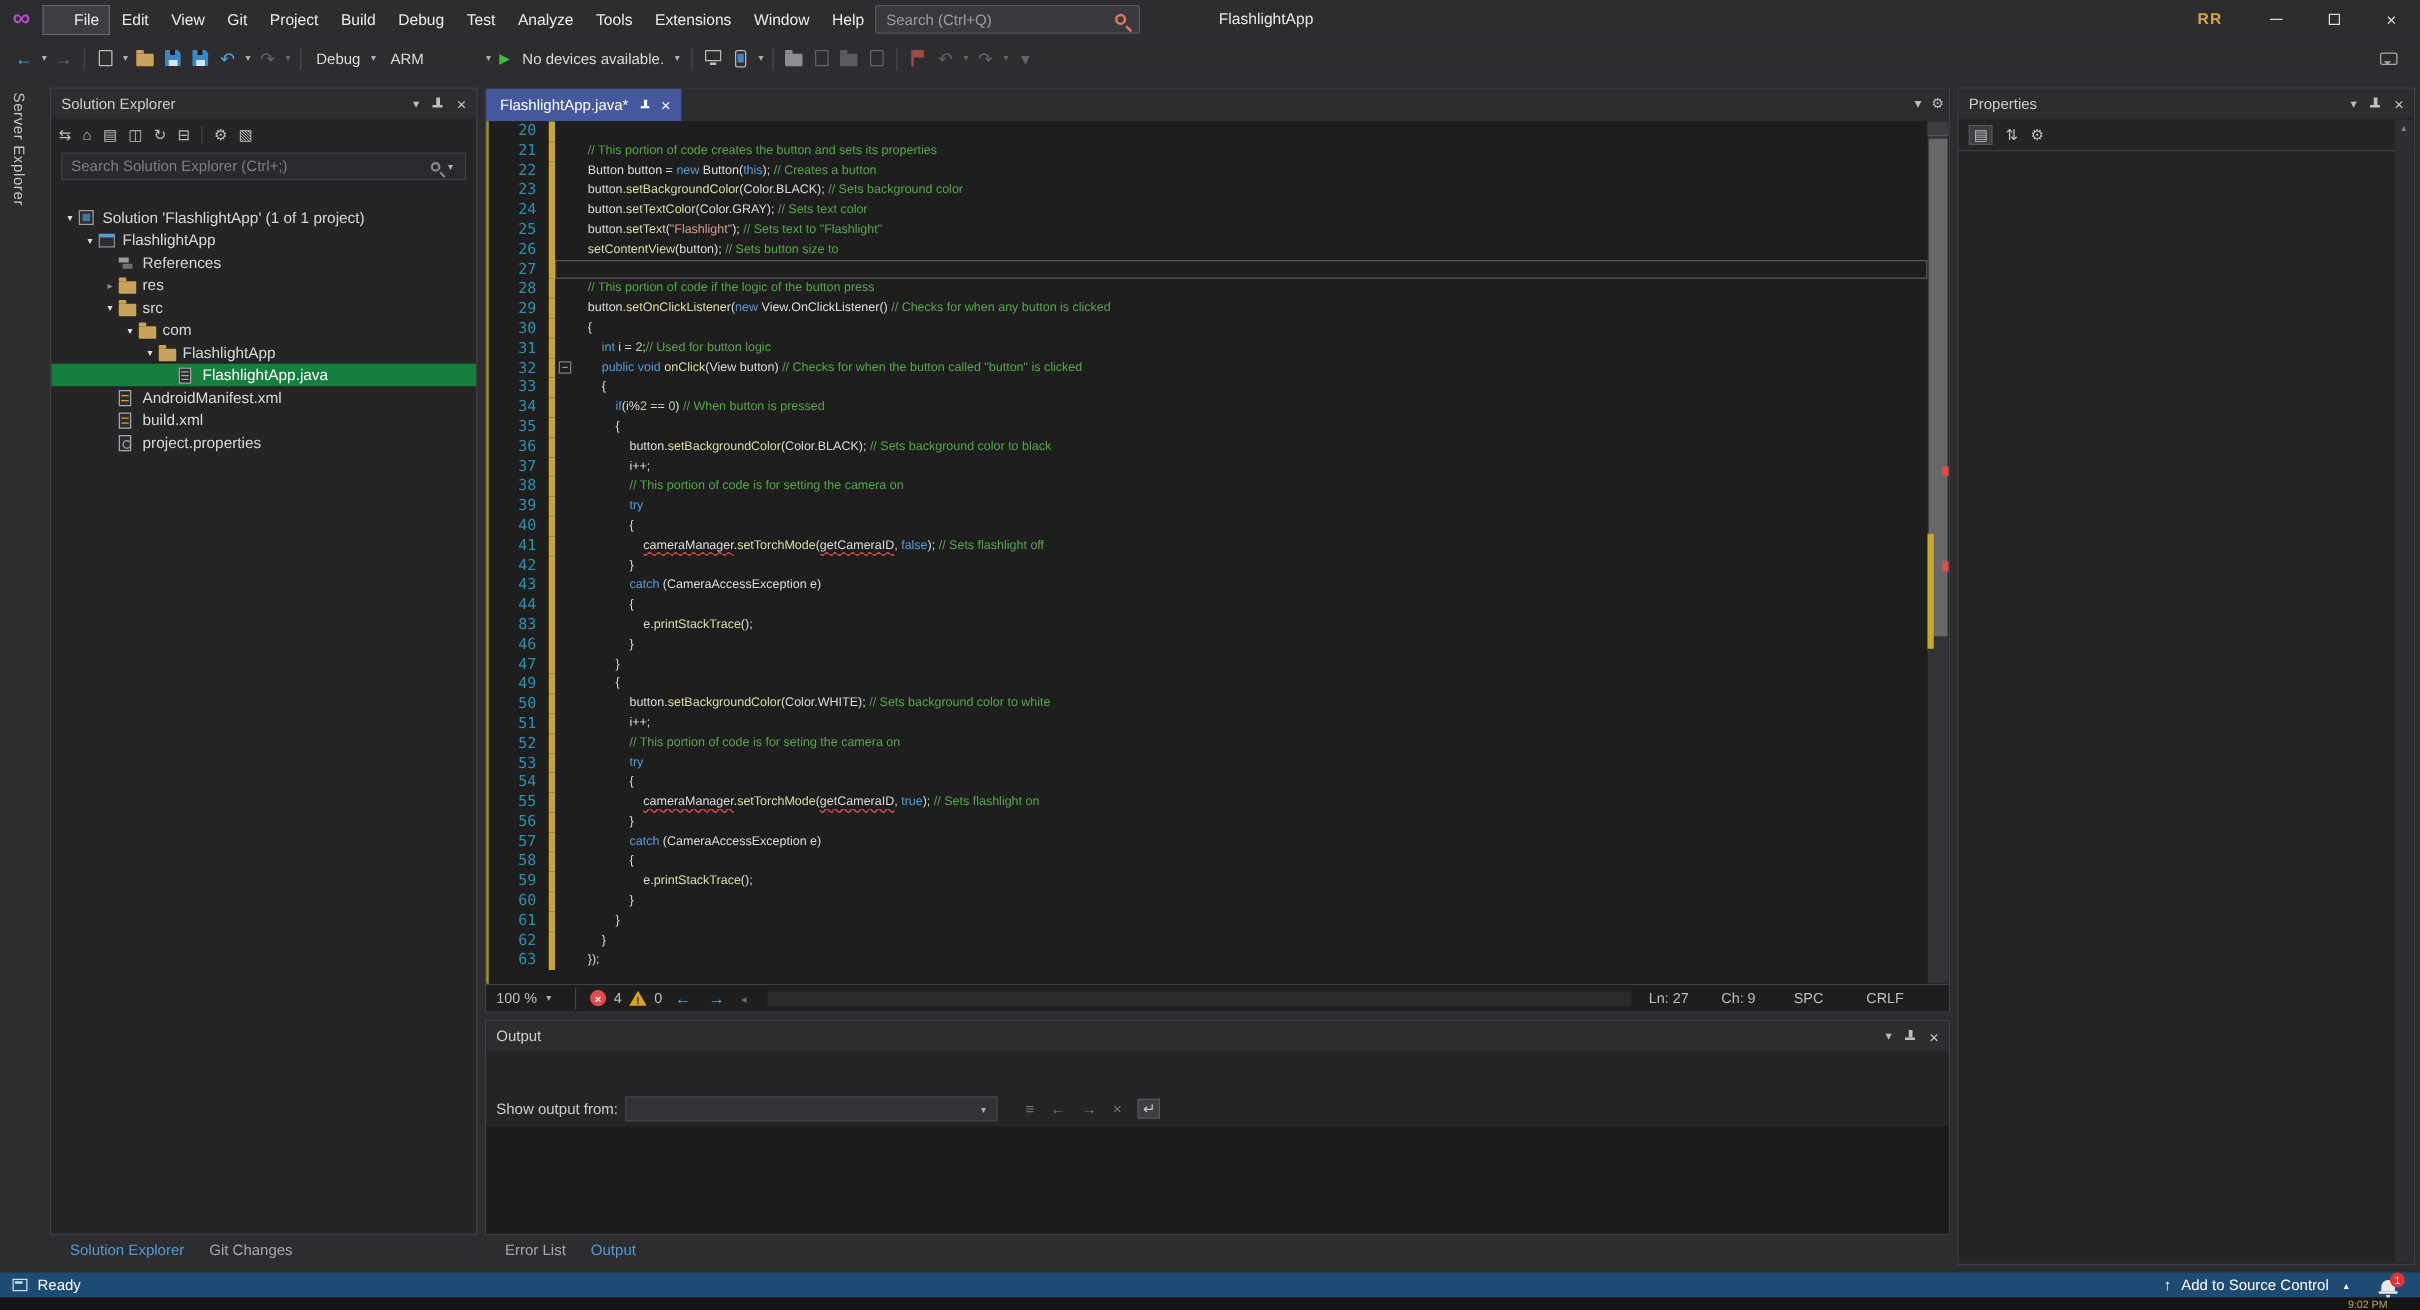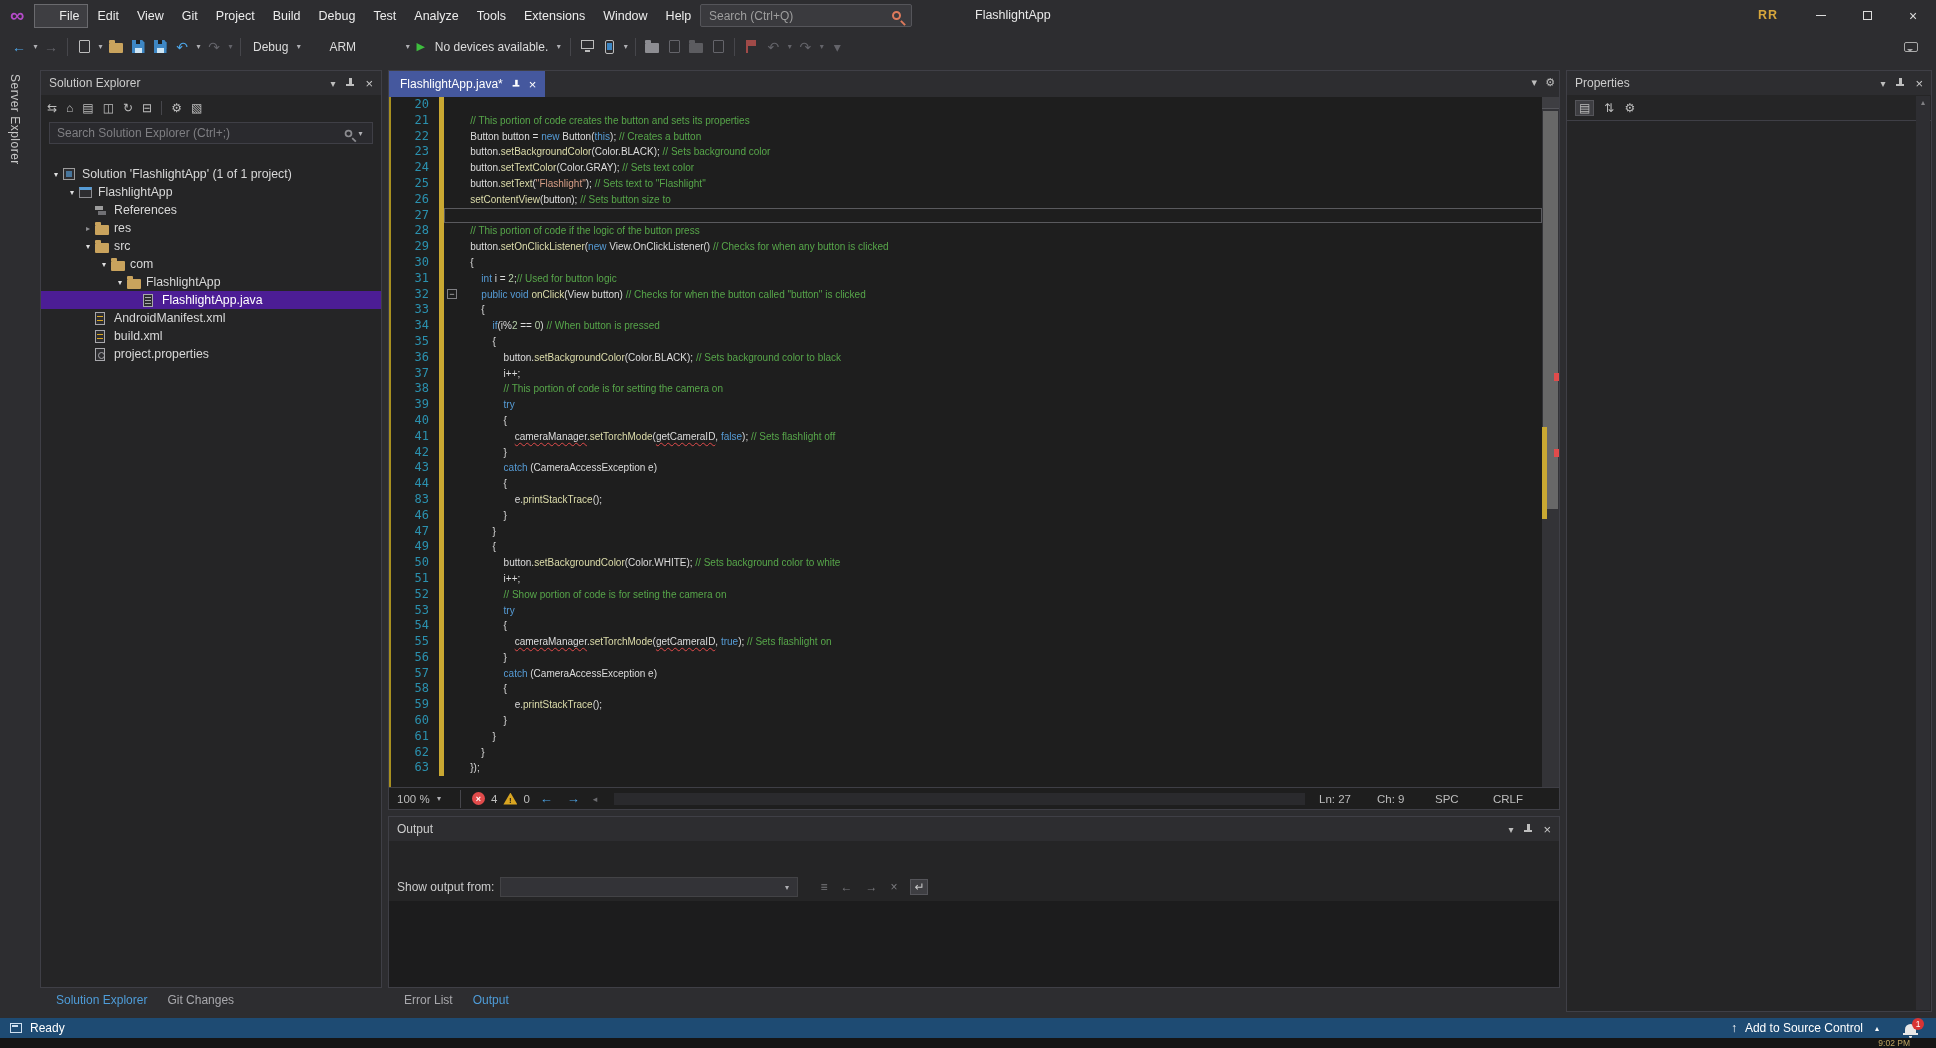--- a/index.html
+++ b/index.html
@@ -29,21 +29,21 @@
 
   
   .toolbar{height:31px;background:#2D2D30;display:flex;align-items:center;padding-left:8px;position:relative;}
   .tb-btn{height:24px;min-width:22px;display:flex;align-items:center;justify-content:center;padding:0 2px;color:#C8C8C8;}
   .tb-blue{color:#4DA6E8;font-size:14px;}
   .tb-dis{color:#64646A;font-size:14px;}
   .tb-caret{font-size:8px;color:#B0B0B4;margin-left:1px;width:9px;text-align:center;}
   .tb-caret.dis{color:#64646A;}
   .tb-sep{width:1px;height:18px;background:#46464B;margin:0 5px;flex:none;}
   .tb-label{font-size:12px;color:#DCDCDC;padding:0 5px;}
-  .combo-platform{width:92px;display:flex;align-items:center;justify-content:space-between;margin-left:17px;}
+  .combo-platform{width:92px;display:flex;align-items:center;justify-content:space-between;}
   .run-green{color:var(--run_green,#3EBE3E);font-size:11px;margin-right:5px;}
   .icon-doc-tb{width:11px;height:13px;border:1px solid #BDBDBD;border-radius:1px;background:#2D2D30;}
   .icon-doc-tb.dis{border-color:#64646A;}
   .icon-floppy{width:13px;height:13px;background:#3E87C4;clip-path:polygon(0 0,82% 0,100% 20%,100% 100%,0 100%);position:relative;}
   .icon-floppy::after{content:'';position:absolute;left:3px;bottom:0;width:7px;height:5px;background:#CFE6F5;}
   .icon-floppy::before{content:'';position:absolute;left:4px;top:0;width:4px;height:4px;background:#1E1E1E;}
   .icon-floppy.all{box-shadow:3px -3px 0 -1px #2E6D9E;}
   .fold-amber{width:14px;height:10px;background:#C9A35D;border-radius:1px;position:relative;margin-top:3px;}
   .fold-amber::before{content:'';position:absolute;top:-3px;left:0;width:6px;height:3px;background:#C9A35D;border-radius:1px 1px 0 0;}
   .fold-gray{width:14px;height:10px;background:#8D8D92;border-radius:1px;position:relative;margin-top:3px;}
@@ -75,21 +75,21 @@
 
   
   .left-col{width:342px;flex:none;display:flex;flex-direction:column;}
   .se-panel{flex:1;display:flex;flex-direction:column;overflow:hidden;}
   .se-toolbar{height:26px;display:flex;align-items:center;padding:0 6px;gap:9px;color:#BEBEBE;font-size:12px;flex:none;}
   .se-toolbar .sep{width:1px;height:14px;background:#46464B;}
   .se-search{margin:1px 8px 19px;height:22px;background:#2A2A2E;border:1px solid #3F3F46;display:flex;align-items:center;padding:0 7px;flex:none;}
   .se-search-text{color:#7F7F83;font-size:12px;flex:1;}
   .tree{flex:1;overflow:hidden;padding-top:2px;}
   .tree-row{height:18px;display:flex;align-items:center;font-size:12.3px;color:#D8D8D8;}
-  .tree-row.selected{background:#4c1d95;color:#FFFFFF;}
+  .tree-row.selected{background:#15803d;color:#FFFFFF;}
   .tree-arrow{width:14px;font-size:8px;color:#E0E0E0;text-align:center;flex:none;}
   .tree-arrow.dim{color:#8F8F93;}
   .titem-icon{width:19px;display:flex;align-items:center;flex:none;}
   .icon-solution{width:12px;height:12px;border:1px solid #9C9C9C;background:#2D2D30;position:relative;}
   .icon-solution::after{content:'';position:absolute;inset:2px;background:#569CD6;opacity:.65;}
   .icon-project{width:13px;height:11px;border:1px solid #8C8C90;border-top:3px solid #569CD6;background:#2D2D30;}
   .icon-references{width:12px;height:11px;position:relative;}
   .icon-references::before{content:'';position:absolute;left:0;top:1px;width:8px;height:4px;background:#9C9C9C;}
   .icon-references::after{content:'';position:absolute;left:3px;top:6px;width:8px;height:4px;background:#707074;}
   .icon-folder{width:14px;height:10px;background:#C9A35D;border-radius:1px;position:relative;margin-top:3px;}
@@ -579,21 +579,21 @@
               <span class="ctext"><span class="tok-p">                    button.</span><span class="tok-m">setBackgroundColor</span><span class="tok-p">(Color.WHITE); </span><span class="tok-c">// Sets background color to white</span></span>
             </div>
             <div class="code-line">
               <span class="ln">51</span>
               <span class="changebar"></span>
               <span class="ctext"><span class="tok-p">                    i++;</span></span>
             </div>
             <div class="code-line">
               <span class="ln">52</span>
               <span class="changebar"></span>
-              <span class="ctext"><span class="tok-p">                    </span><span class="tok-c">// Show portion of code is for seting the camera on</span></span>
+              <span class="ctext"><span class="tok-p">                    </span><span class="tok-c">// This portion of code is for seting the camera on</span></span>
             </div>
             <div class="code-line">
               <span class="ln">53</span>
               <span class="changebar"></span>
               <span class="ctext"><span class="tok-p">                    </span><span class="tok-k">try</span></span>
             </div>
             <div class="code-line">
               <span class="ln">54</span>
               <span class="changebar"></span>
               <span class="ctext"><span class="tok-p">                    {</span></span>

